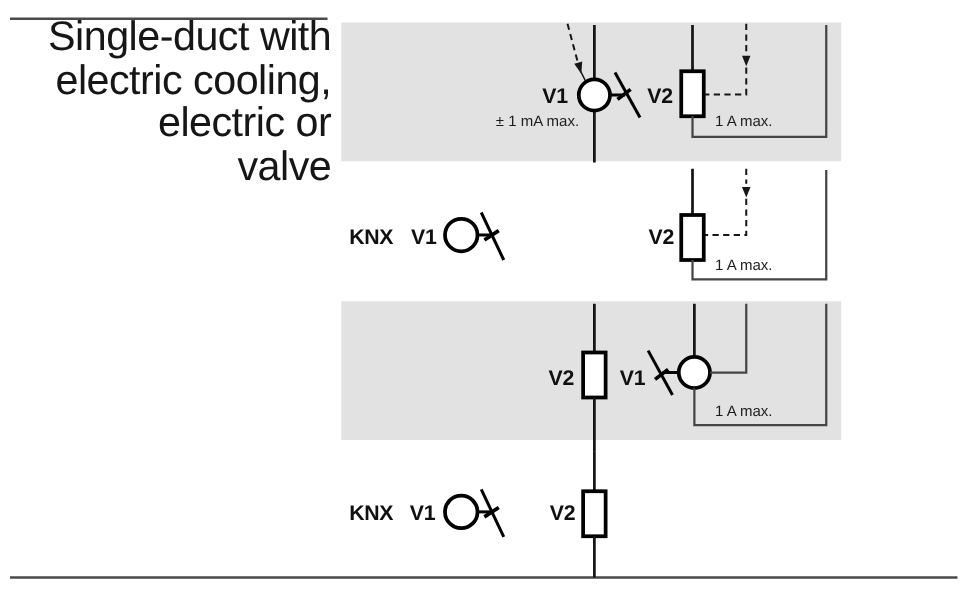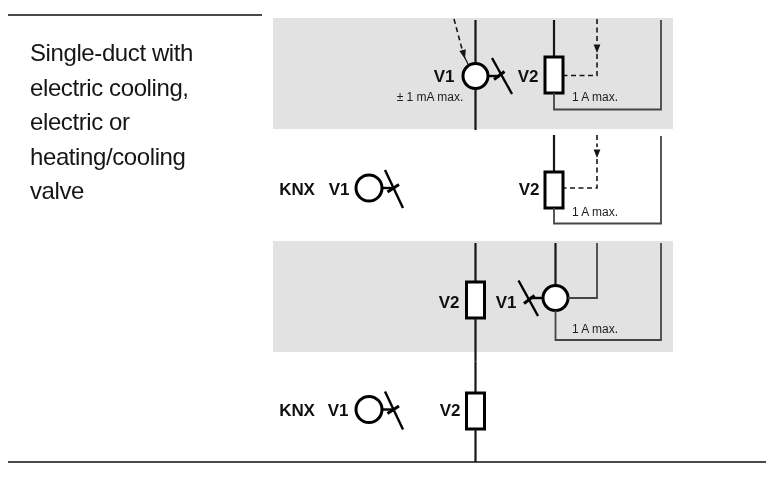--- a/index.html
+++ b/index.html
@@ -1,22 +1,22 @@
 <!DOCTYPE html>
 <html><head>
 <meta charset="utf-8">
 <style>
   html,body { margin:0; padding:0; background:#ffffff; }
   .stage {
     position:relative; width:768px; height:484px; background:#ffffff;
     font-family:"Liberation Sans", sans-serif; overflow:hidden;
   }
   .title {
-    position:absolute; left:30px; top:36px; width:235px;
-    font-size:24px; line-height:34.5px; letter-spacing:-0.4px; color:#161616;
+    position:absolute; left:30px; top:12px; width:235px;
+    font-size:33px; line-height:34.5px; letter-spacing:-0.4px; color:#161616;text-align:right;
   }
   svg { position:absolute; left:0; top:0; }
   .rule  { stroke:#4a4a4a; stroke-width:2; }
   .wire  { stroke:#454545; stroke-width:1.8; fill:none; }
   .duct  { stroke:#161616; stroke-width:2.2; fill:none; }
   .dash  { stroke:#161616; stroke-width:1.6; fill:none; stroke-dasharray:5 3.5; }
   .link  { stroke:#161616; stroke-width:1.2; fill:none; }
   .sym   { stroke:#000000; stroke-width:3; fill:#ffffff; }
   .flag  { stroke:#000000; stroke-width:2.4; fill:none; }
   .tick  { stroke:#000000; stroke-width:3; fill:none; }
@@ -26,21 +26,20 @@
 </style>
 </head>
 <body>
 
 <div class="stage">
 
   <div class="title">
     <div>Single-duct with</div>
     <div>electric cooling,</div>
     <div>electric or</div>
-    <div>heating/cooling</div>
     <div>valve</div>
   </div>
 
   <svg width="768" height="484" viewBox="0 0 768 484">
 
     <line class="rule" x1="8" y1="15" x2="262" y2="15"></line>
     <line class="rule" x1="8" y1="462" x2="766" y2="462"></line>
 
     <rect x="273" y="18" width="400" height="111" fill="#e2e2e2"></rect>
     <rect x="273" y="241" width="400" height="111" fill="#e2e2e2"></rect>

